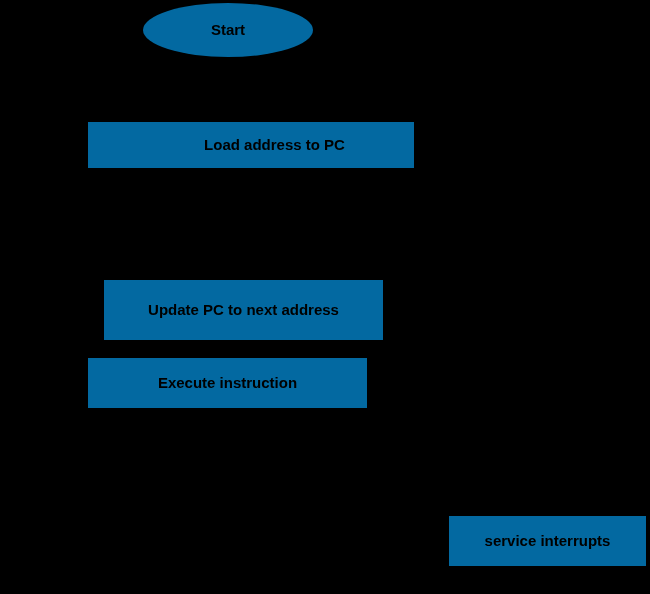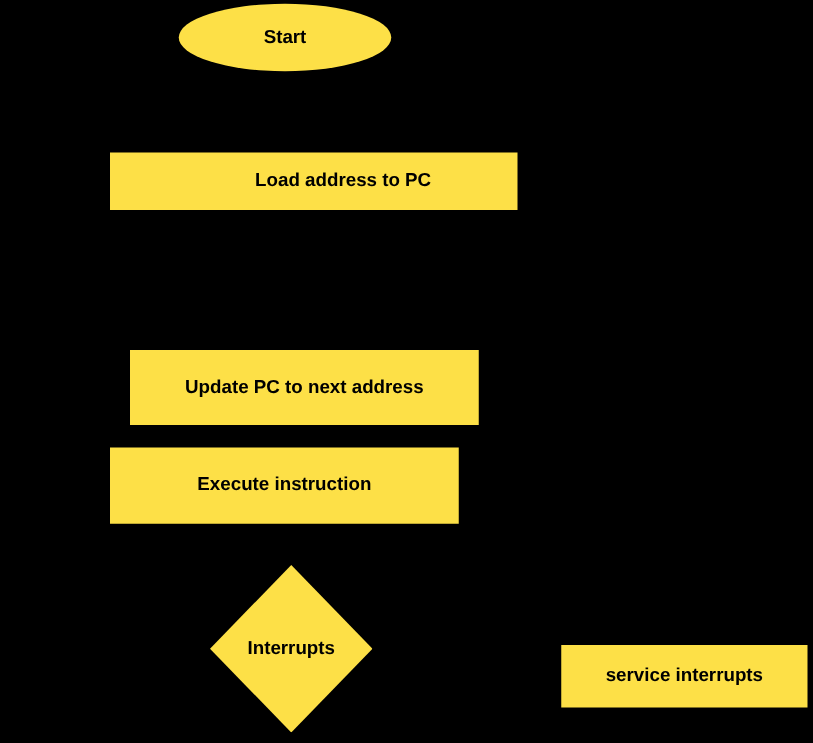--- a/index.html
+++ b/index.html
@@ -10,42 +10,42 @@
   .canvas {
     position: relative;
     width: 650px;
     height: 594px;
     background: #000000;
     overflow: hidden;
     font-family: "Liberation Sans", sans-serif;
   }
   .node {
     position: absolute;
-    background: #fde047;
+    background: #0369a1;
     color: #000000;
     font-weight: bold;
     font-size: 15px;
     display: flex;
     align-items: center;
     justify-content: center;
     text-align: left;
     line-height: 1.1;
   }
   .ellipse {
     left: 143px;
     top: 3px;
     width: 170px;
     height: 54px;
     border-radius: 50%;
   }
   .rect { left: 88px; width: 279px; }
   .rect-1 { top: 122px; height: 46px; padding-left: 47px; }
   .rect-2 { top: 201px; height: 48px; }
   .rect-3 { top: 280px; height: 60px; margin-left: 16px; }
-  .rect-4 { top: 358px; height: 61px; }
+  .rect-4 { top: 358px; height: 50px; }
   .diamond {
     left: 168px;
     top: 452px;
     width: 130px;
     height: 134px;
     clip-path: polygon(50% 0, 100% 50%, 50% 100%, 0 50%);
   }
   .rect-side {
     left: 449px;
     top: 496px;
@@ -69,21 +69,18 @@
 
 
   <div class="node rect rect-3">
     <span>Update PC to next address</span>
   </div>
 
   <div class="node rect rect-4">
     <span>Execute instruction</span>
   </div>
 
-  <div class="node diamond">
-    <span>Interrupts</span>
-  </div>
 
   <div class="node rect-side">
     <span>service interrupts</span>
   </div>
 
 </div>
 
 </body></html>

